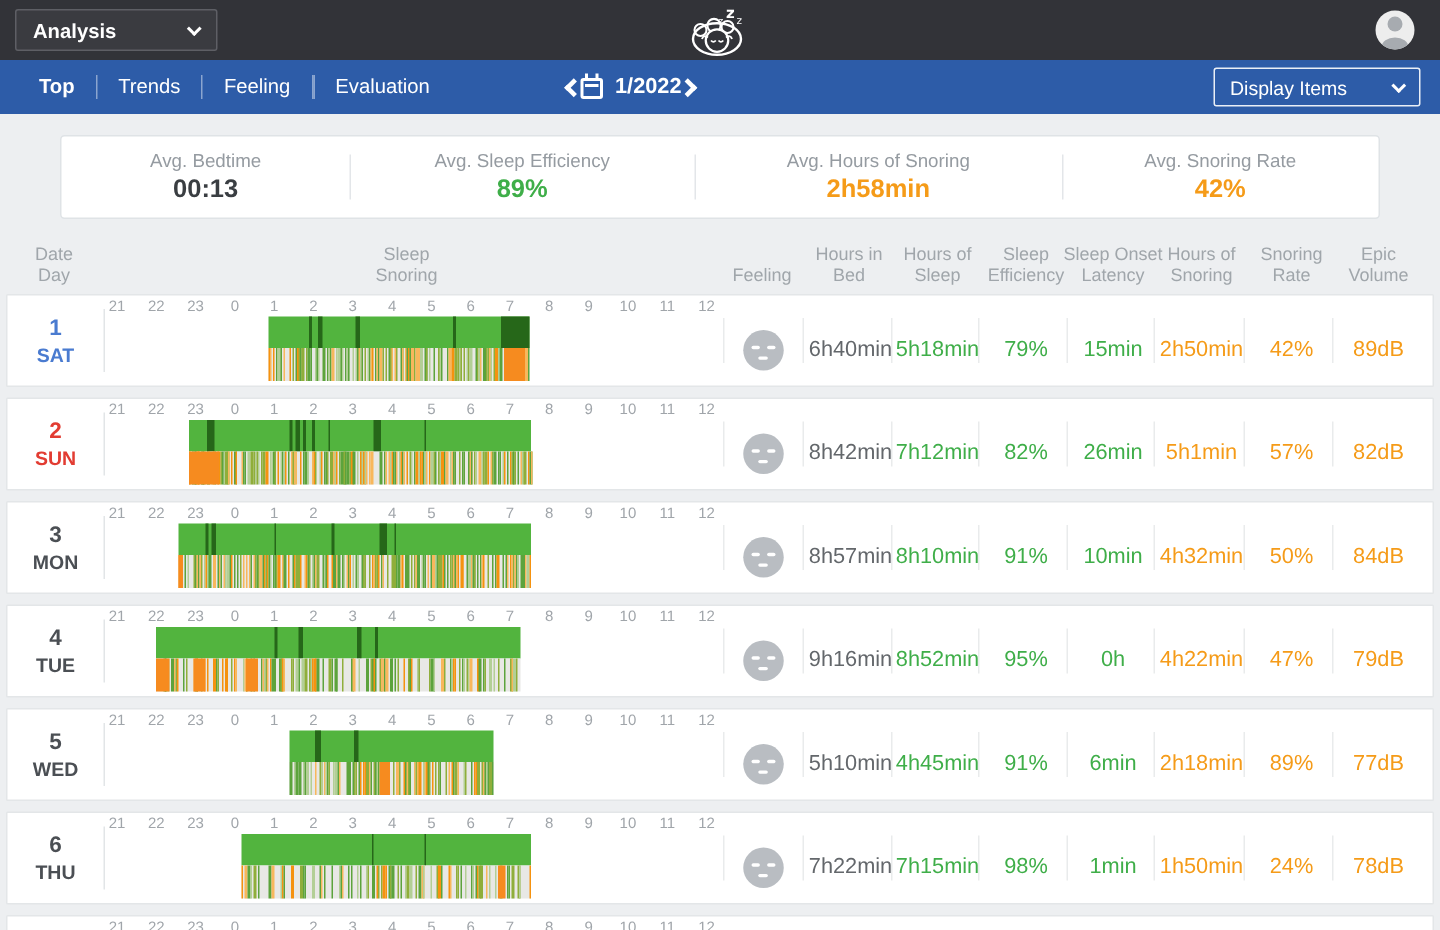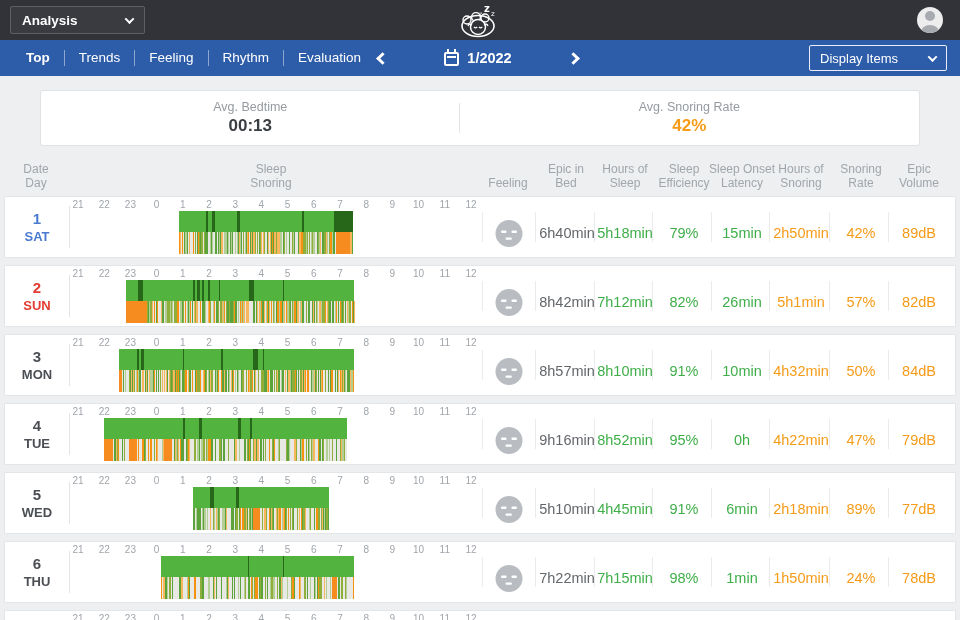--- a/index.html
+++ b/index.html
@@ -23,21 +23,21 @@
   .avatar::after { content:''; position:absolute; bottom:-5px; left:4px; width:18px; height:13px;
                    border-radius:50% 50% 0 0; background:#a7abb0; }
 
   
   .navbar { position:relative; height:36px; background:#2d5ca8; display:flex; align-items:center; }
   .tabs { display:flex; align-items:center; height:100%; padding-left:12px; }
   .tab { color:#fff; font-size:13.5px; padding:0 14px; line-height:36px; cursor:pointer; white-space:nowrap; }
   .tab.active { font-weight:700; }
   .tab-sep { width:1px; height:16px; background:rgba(255,255,255,.45); }
   .datenav { position:absolute; left:378px; top:0; width:200px; height:36px;
-             display:flex; align-items:center; justify-content:space-between; }
+             display:flex; align-items:center; }
   .arrow { width:9px; height:9px; display:inline-block; cursor:pointer; }
   .arrow.left  { border-left:3px solid #fff; border-bottom:3px solid #fff; transform:rotate(45deg); }
   .arrow.right { border-left:3px solid #fff; border-bottom:3px solid #fff; transform:rotate(225deg); }
   .dategroup { display:flex; align-items:center; gap:8px; color:#fff; font-size:14.5px;
                font-weight:700; cursor:pointer; }
   .cal { width:15px; height:14px; border:2px solid #fff; border-radius:2px; position:relative;
          display:inline-block; margin-top:2px; }
   .cal::before { content:''; position:absolute; left:1px; right:1px; top:2px; height:2px; background:#fff; }
   .cal::after { content:''; position:absolute; top:-5px; left:1px; width:2px; height:3px; background:#fff;
                 box-shadow:7px 0 #fff; }
@@ -113,21 +113,20 @@
   </header>
 
   <nav class="navbar">
     <div class="tabs" id="nav-tabs">
         <span class="tab active">Top</span>
         <span class="tab-sep"></span>
         <span class="tab">Trends</span>
         <span class="tab-sep"></span>
         <span class="tab">Feeling</span>
         <span class="tab-sep"></span>
-        <span class="tab">Rhythm</span>
         <span class="tab-sep"></span>
         <span class="tab">Evaluation</span>
       </div>
     <div class="datenav">
       <span class="arrow left"></span>
       <span class="dategroup">
         <span class="cal"></span>
         <span>1/2022</span>
       </span>
       <span class="arrow right"></span>
@@ -137,39 +136,47 @@
       <span class="chev-down"></span>
     </button>
   </nav>
 
   <main>
     <section class="summary" id="summary-card">
         <div class="sum-cell" style="flex: 1.02 1 0%;">
           <div class="sum-label">Avg. Bedtime</div>
           <div class="sum-value v-dark">00:13</div>
         </div>
+        <div class="sum-cell" style="flex: 1.22 1 0%;">
+          <div class="sum-label">Avg. Sleep Efficiency</div>
+          <div class="sum-value v-green">89%</div>
+        </div>
+        <div class="sum-cell" style="flex: 1.3 1 0%;">
+          <div class="sum-label">Avg. Hours of Snoring</div>
+          <div class="sum-value v-orange">2h58min</div>
+        </div>
         <div class="sum-cell" style="flex: 1.12 1 0%;">
           <div class="sum-label">Avg. Snoring Rate</div>
           <div class="sum-value v-orange">42%</div>
         </div>
       </section>
     <div class="thead" id="table-header">
         <div class="th" style="left: 36px;">
           <div>Date</div>
           <div>Day</div>
         </div>
         <div class="th" style="left: 271px;">
           <div>Sleep</div>
           <div>Snoring</div>
         </div>
         <div class="th" style="left: 508px;">
           <div>Feeling</div>
         </div>
         <div class="th" style="left: 566px;">
-          <div>Epic in</div>
+          <div>Hours in</div>
           <div>Bed</div>
         </div>
         <div class="th" style="left: 625px;">
           <div>Hours of</div>
           <div>Sleep</div>
         </div>
         <div class="th" style="left: 684px;">
           <div>Sleep</div>
           <div>Efficiency</div>
         </div>

